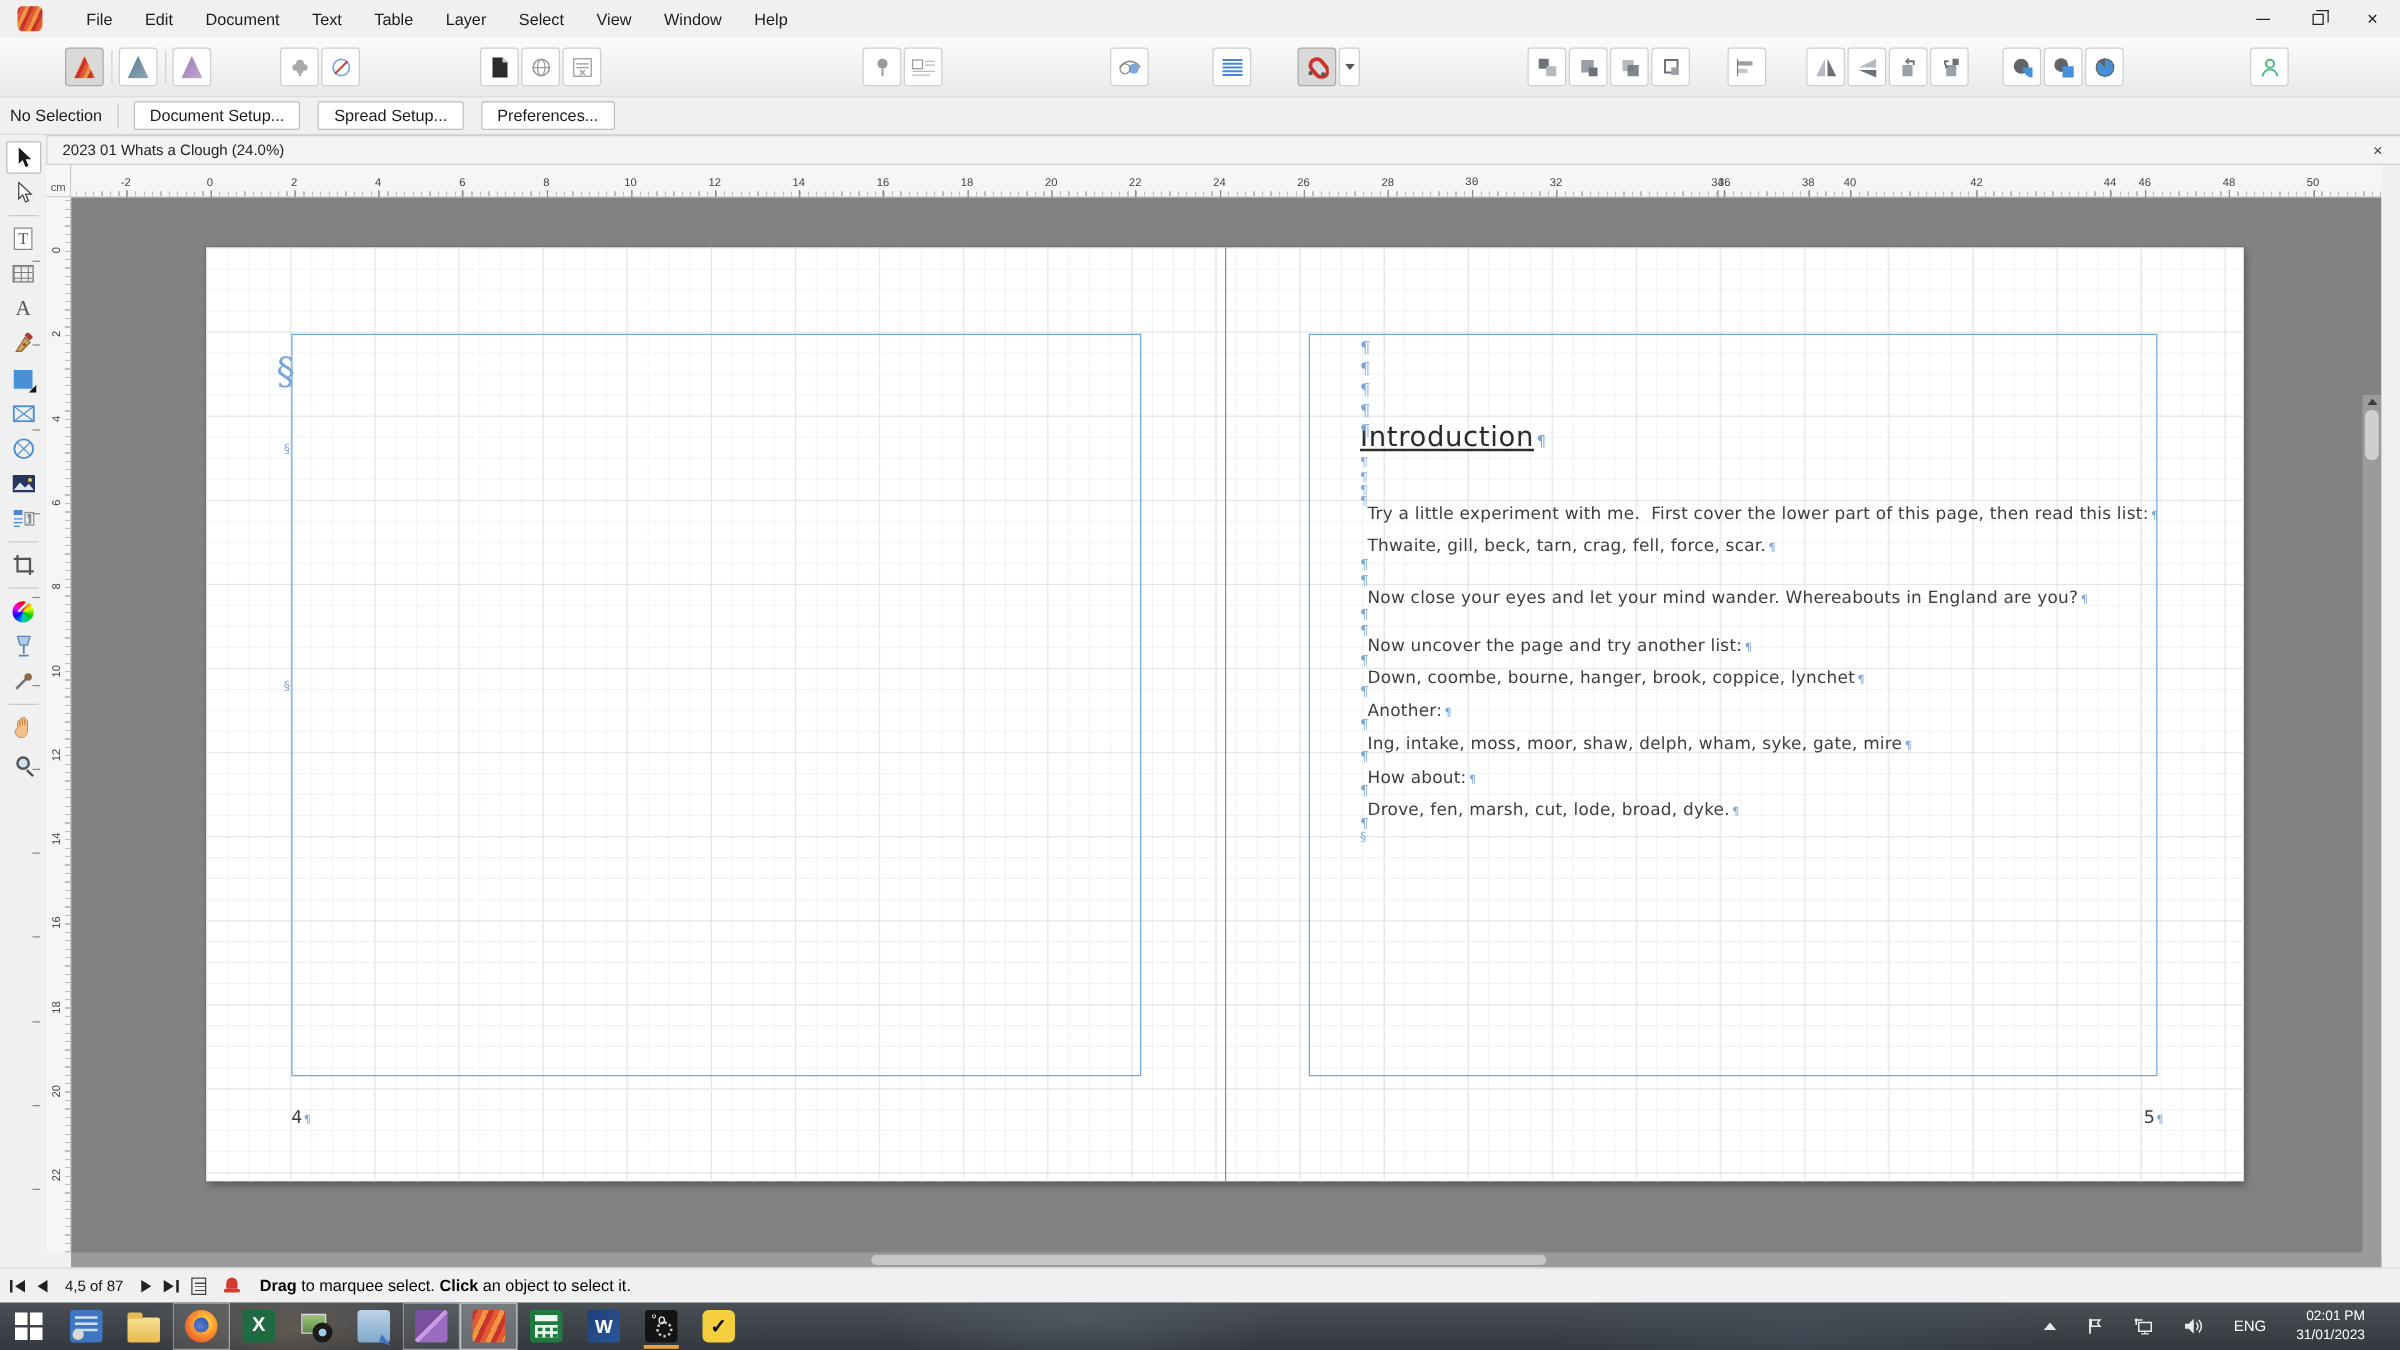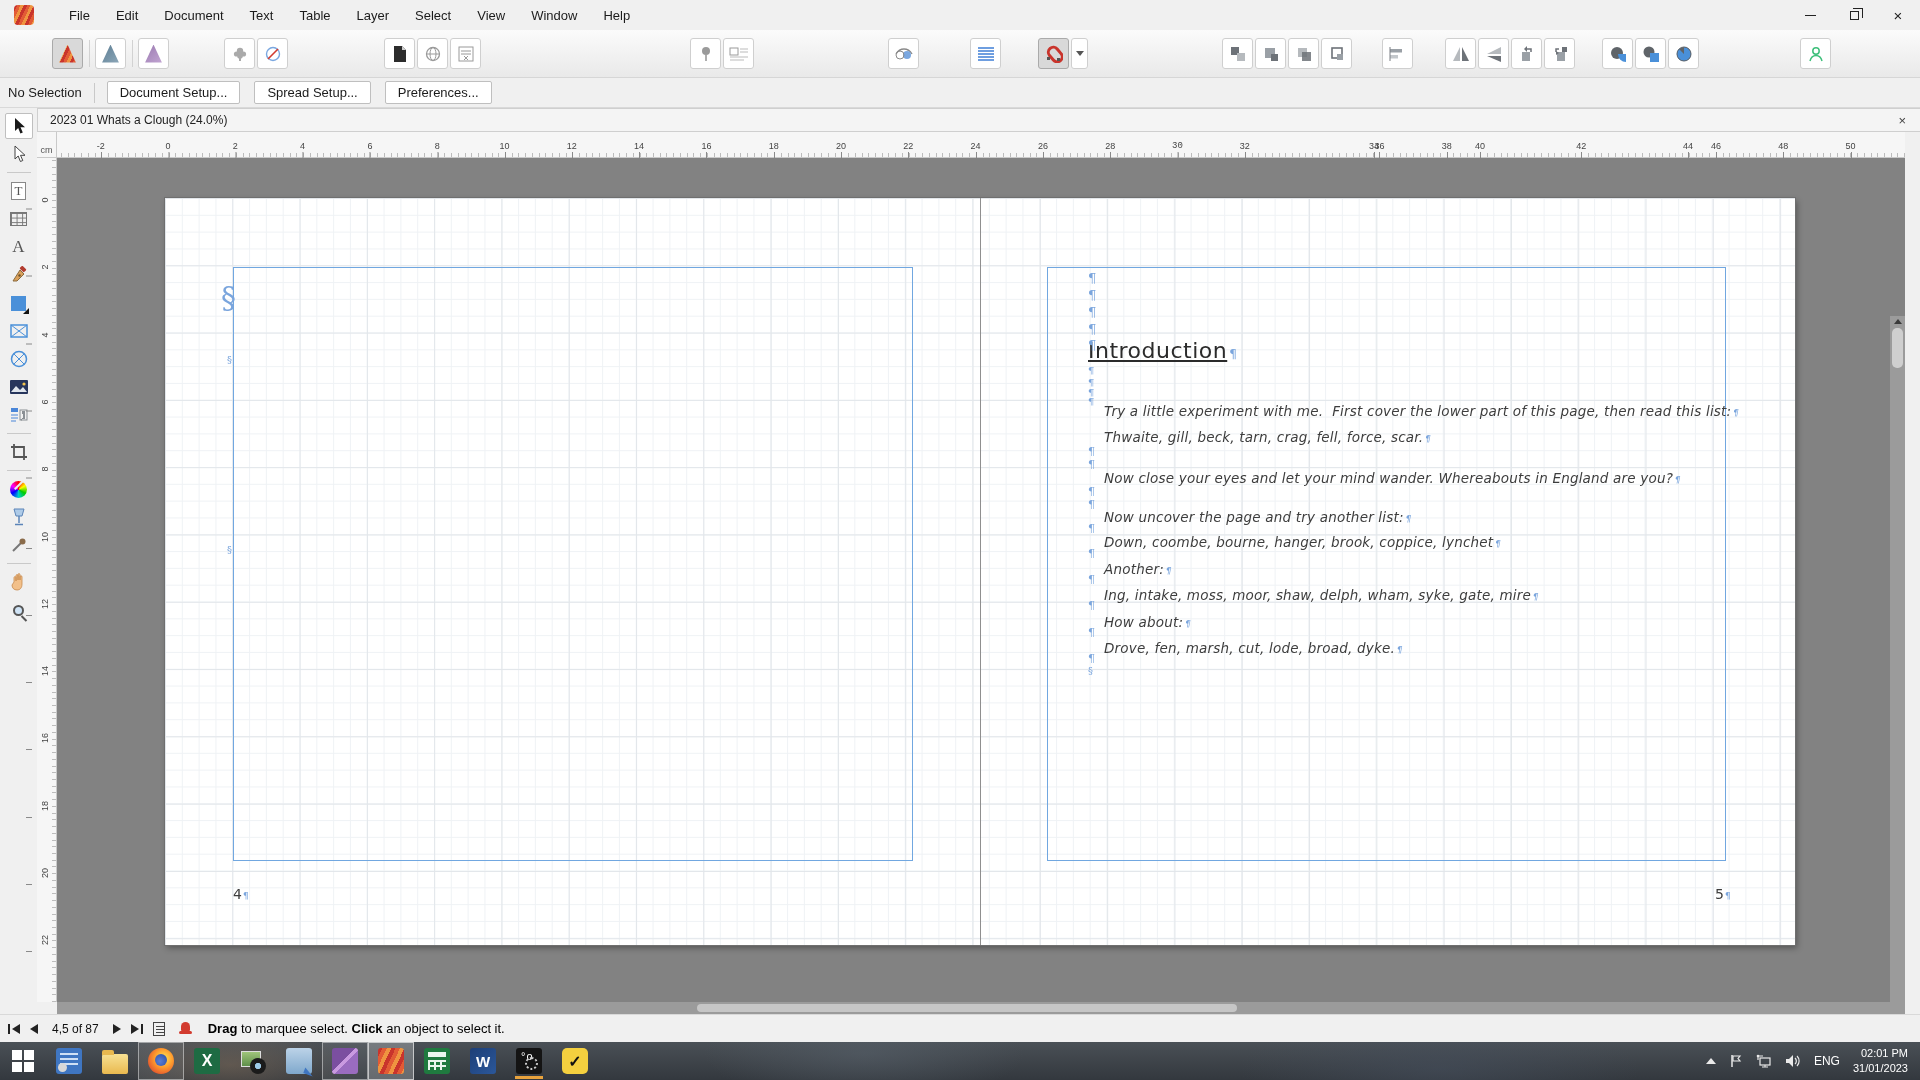--- a/index.html
+++ b/index.html
@@ -87,22 +87,22 @@
     background-size:67.3px 67.3px,67.3px 67.3px,16.82px 16.82px,16.82px 16.82px;}
   .fold{position:absolute;left:815px;top:0;width:1px;height:747px;background:#8f8f8f;}
   .page{position:absolute;top:0;width:815px;height:747px;}
   .tframe{position:absolute;border:1px solid #71a7e0;}
   .pgnum{position:absolute;font-family:"DejaVu Sans",sans-serif;font-size:14px;color:#3d3d3d;}
   .pgnum:after{content:"¶";color:#7aa5dd;font-size:9px;margin-left:1px;}
   .mark{position:absolute;color:#7aa5dd;font-family:"DejaVu Serif",serif;line-height:1;}
   .doc-heading{position:absolute;font-family:"DejaVu Sans",sans-serif;font-size:22px;color:#2b2b2b;
     text-decoration:underline;letter-spacing:.5px;}
   .doc-heading:after{content:"¶";color:#7aa5dd;font-size:12px;margin-left:2px;text-decoration:none;display:inline-block;}
-  .doc-line{position:absolute;left:124px;font-family:"DejaVu Sans",sans-serif;font-size:13.5px;color:#3d3d3d;
-    letter-spacing:.2px;white-space:pre;font-style:italic;}
+  .doc-line{position:absolute;left:114px;font-family:"DejaVu Sans",sans-serif;font-size:13.5px;color:#3d3d3d;
+    letter-spacing:.2px;white-space:pre;}
   .doc-line:after{content:"¶";color:#7aa5dd;font-size:9px;margin-left:2px;}
 
   
   .vscroll{position:absolute;right:0;top:158px;width:15px;height:844px;background:#9b9b9b;}
   .vthumb{position:absolute;left:2px;top:12px;width:11px;height:40px;background:#cfcfcf;border-radius:5px;}
   .varrow{position:absolute;left:4px;width:0;height:0;border-left:4px solid transparent;border-right:4px solid transparent;}
   .hscroll{position:absolute;left:57px;top:1002px;width:1848px;height:12px;background:#9b9b9b;}
   .hthumb{position:absolute;top:2px;left:640px;width:540px;height:8px;background:#c6c6c6;border-radius:4px;}
 
   
@@ -158,21 +158,21 @@
   .ic-apub{background:repeating-linear-gradient(115deg,#c9342c 0 4px,#e25b35 4px 8px,#ef9440 8px 12px);border-radius:3px;}
   .ic-calc{background:#1f7a3f;border-radius:3px;}
   .ic-calc:before{content:"";position:absolute;left:4px;top:4px;width:18px;height:5px;background:#eaf6ee;}
   .ic-calc:after{content:"";position:absolute;left:4px;top:12px;width:18px;height:10px;
     background:linear-gradient(#eaf6ee 2px,transparent 2px) 0 0/6px 5px,linear-gradient(90deg,#eaf6ee 2px,transparent 2px) 0 0/6px 5px;}
   .ic-word{background:linear-gradient(135deg,#1d3f77,#2b579a);border-radius:3px;display:flex;align-items:center;justify-content:center;color:#fff;font-weight:bold;font-size:15px;}
   .ic-gears{background:#141414;border-radius:3px;}
   .ic-gears:before{content:"°o";position:absolute;left:5px;top:2px;color:#fff;font-size:11px;letter-spacing:1px;}
   .ic-gears:after{content:"";position:absolute;right:4px;bottom:4px;width:9px;height:9px;border-radius:50%;border:2.5px dotted #cfcfcf;}
   .ic-check{background:#f4d03f;border-radius:5px;display:flex;align-items:center;justify-content:center;color:#111;font-size:16px;font-weight:bold;}
-  .tray{margin-left:auto;display:flex;align-items:center;gap:13px;padding-right:12px;}
+  .tray{margin-left:auto;display:flex;align-items:center;gap:24px;padding-right:28px;}
   .tray svg{display:block;}
   .tray-caret{width:0;height:0;border-left:5px solid transparent;border-right:5px solid transparent;border-bottom:6px solid #eaeaea;}
   .tray-lang{font-size:12px;color:#fff;}
   .tray-clock{font-size:11px;color:#fff;text-align:right;line-height:1.35;}
 </style>
 </head>
 <body>
 
 <div class="app">
 

